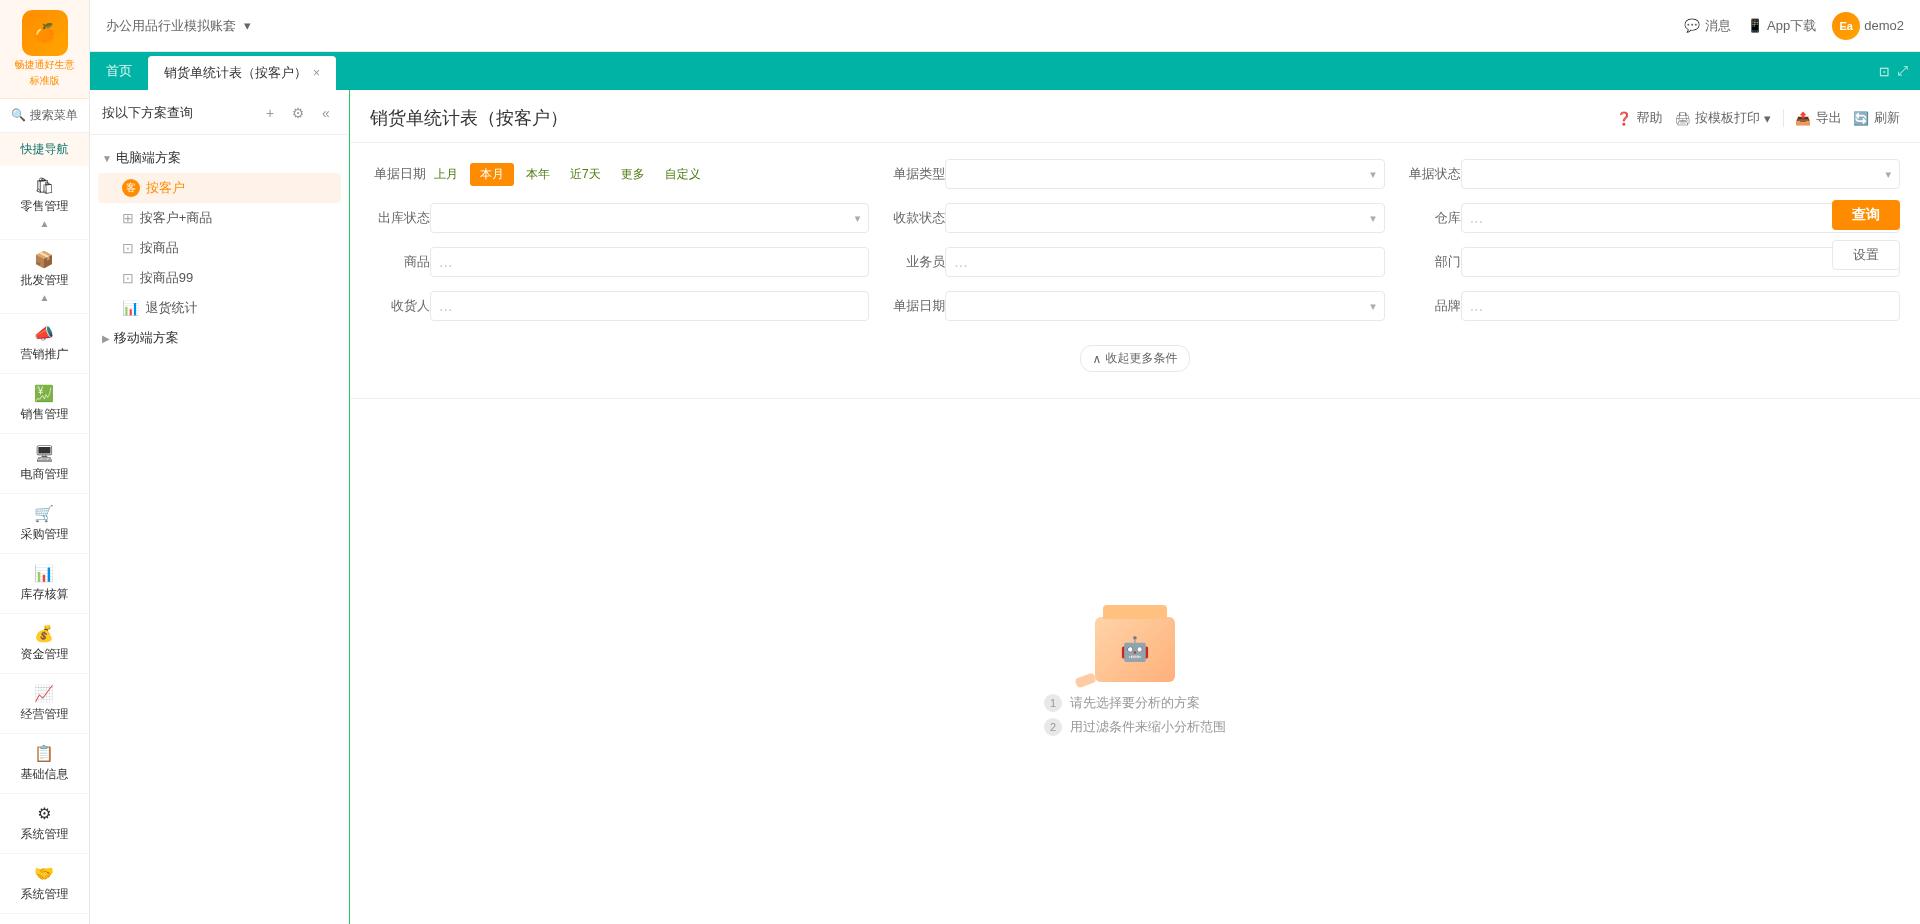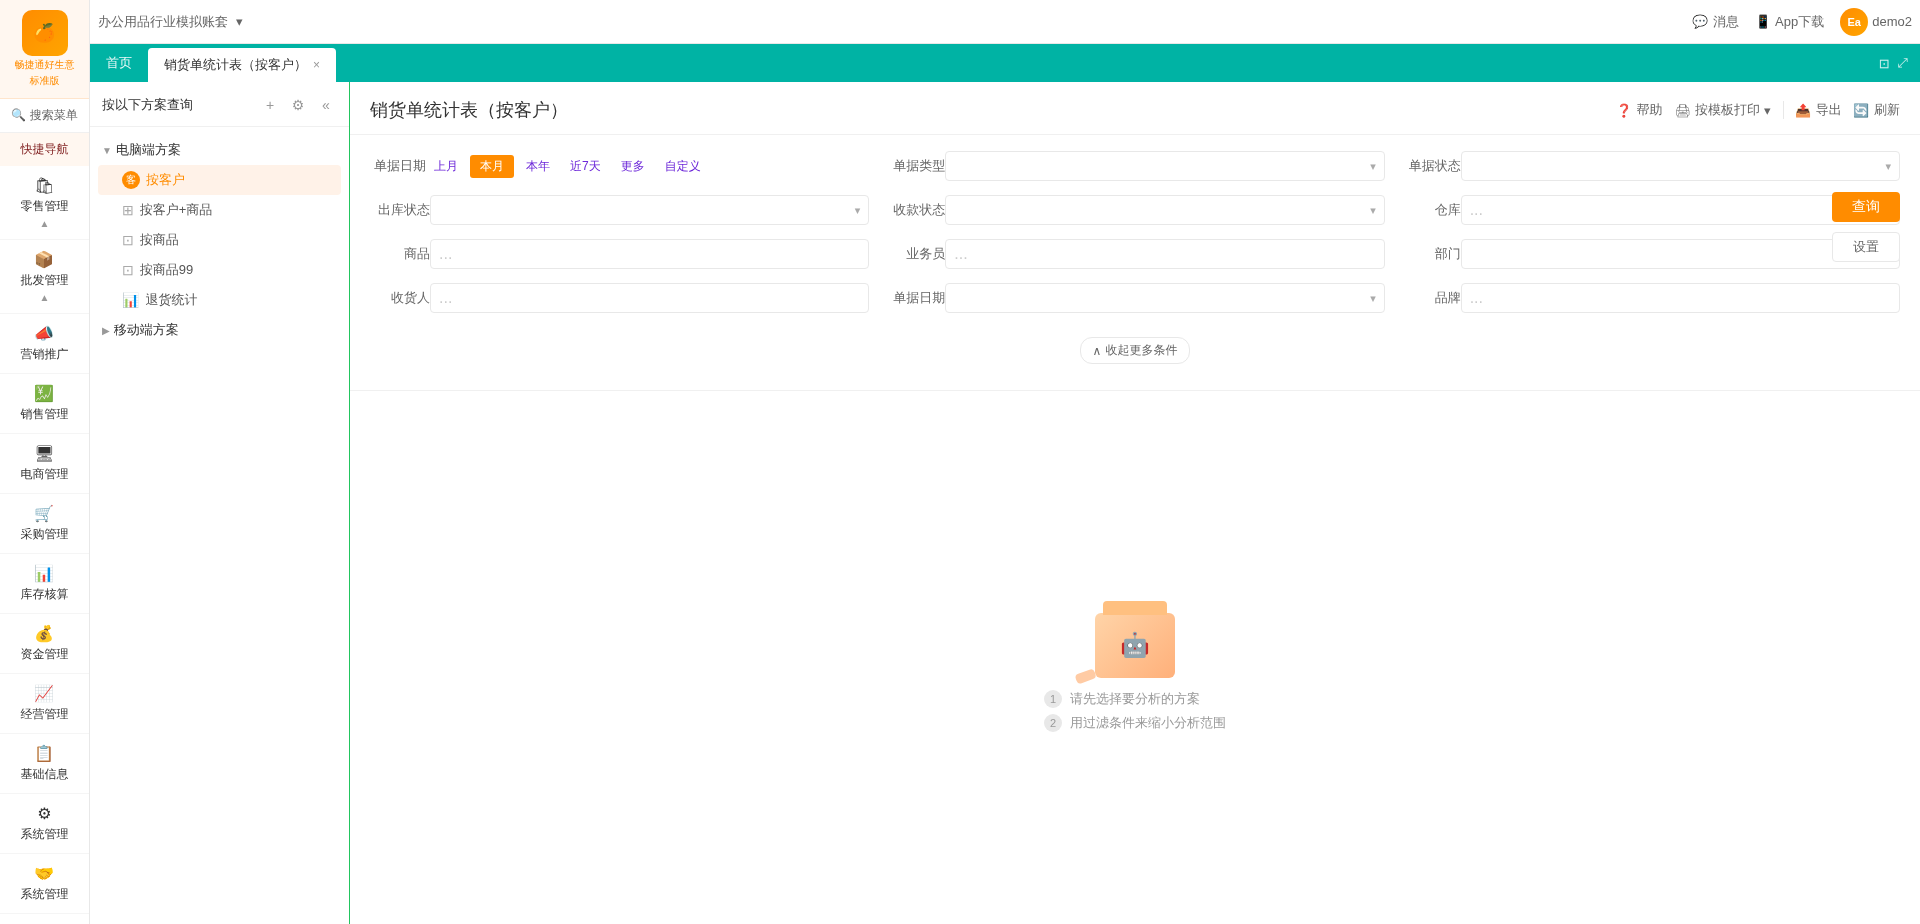--- a/index.html
+++ b/index.html
@@ -7,27 +7,27 @@
 
     
     .sidebar { width: 90px; background: #fff; display: flex; flex-direction: column; border-right: 1px solid #e8e8e8; flex-shrink: 0; }
     .sidebar-logo { padding: 10px; text-align: center; background: #fff7f0; border-bottom: 1px solid #ffe5cc; }
     .sidebar-logo-icon { width: 46px; height: 46px; background: linear-gradient(135deg, #ff8c00, #ffa500); border-radius: 10px; display: inline-flex; align-items: center; justify-content: center; color: white; font-size: 18px; font-weight: bold; }
     .sidebar-logo-text { font-size: 10px; color: #ff8c00; margin-top: 2px; }
     .sidebar-search { padding: 8px 10px; font-size: 12px; color: #666; cursor: pointer; text-align: center; border-bottom: 1px solid #f0f0f0; }
     .sidebar-nav-item { padding: 10px 5px; text-align: center; font-size: 12px; color: #333; cursor: pointer; display: flex; flex-direction: column; align-items: center; gap: 3px; border-bottom: 1px solid #f5f5f5; }
     .sidebar-nav-item .nav-icon { font-size: 16px; }
     .sidebar-nav-item .nav-arrow { font-size: 10px; color: #999; }
-    .sidebar-quick-nav { padding: 8px 10px; font-size: 12px; color: #7f1d1d; cursor: pointer; text-align: center; background: #fff7f0; }
+    .sidebar-quick-nav { padding: 8px 10px; font-size: 12px; color: #0f766e; cursor: pointer; text-align: center; background: #fff7f0; }
 
     
     .main { flex: 1; display: flex; flex-direction: column; overflow: hidden; }
 
     
-    .topbar { height: 44px; background: #fff; display: flex; padding: 0 8px; border-bottom: 1px solid #e8e8e8; justify-content: space-between; }
+    .topbar { height: 52px; background: #fff; display: flex; padding: 0 16px; border-bottom: 1px solid #e8e8e8; justify-content: space-between; }
     .topbar-left { display: flex; align-items: center; gap: 8px; color: #666; font-size: 13px; }
     .topbar-right { display: flex; align-items: center; gap: 16px; color: #666; font-size: 13px; }
     .topbar-right-item { display: flex; align-items: center; gap: 4px; cursor: pointer; }
     .user-avatar { width: 28px; height: 28px; border-radius: 50%; background: linear-gradient(135deg, #ff8c00, #ffa500); display: inline-flex; align-items: center; justify-content: center; color: white; font-size: 11px; font-weight: bold; }
 
     
     .tabs { height: 38px; background: #00b3a4; display: flex; align-items: center; padding: 0 0; }
     .tab { padding: 0 16px; height: 20px; display: flex; align-items: center; gap: 6px; cursor: pointer; font-size: 13px; color: rgba(255,255,255,0.8); }
     .tab.active { background: #fff; color: #333; border-radius: 4px 4px 0 0; margin-top: 4px; height: 34px; }
     .tab .tab-close { color: #999; font-size: 12px; cursor: pointer; }
@@ -60,28 +60,28 @@
     
     .page-header { padding: 16px 20px 12px; display: flex; align-items: center; justify-content: space-between; border-bottom: 1px solid #f0f0f0; }
     .page-title { font-size: 18px; font-weight: 500; color: #333; }
     .page-header-actions { display: flex; align-items: center; gap: 12px; }
     .header-action { display: flex; align-items: center; gap: 4px; font-size: 13px; color: #666; cursor: pointer; }
     .export-btn { display: flex; align-items: center; gap: 4px; font-size: 13px; color: #666; cursor: pointer; }
     .template-print-btn { display: flex; align-items: center; gap: 4px; font-size: 13px; color: #666; cursor: pointer; border-right: 1px solid #e8e8e8; padding-right: 12px; }
 
     
     .filter-section { padding: 16px 20px; border-bottom: 1px solid #f0f0f0; }
-    .date-btn { padding: 3px 8px; font-size: 12px; cursor: pointer; color: #6d28d9; border: none; background: none; }
+    .date-btn { padding: 3px 8px; font-size: 12px; cursor: pointer; color: #4d7c0f; border: none; background: none; }
     .date-btn.active { background: #ff8c00; color: white; border-radius: 3px; padding: 3px 10px; }
     .filter-select { flex: 1; height: 30px; border: 1px solid #e8e8e8; border-radius: 4px; padding: 0 8px; font-size: 13px; color: #333; background: #fff; display: flex; align-items: center; justify-content: space-between; cursor: pointer; }
     .filter-select-placeholder { color: #ccc; }
     .filter-select-arrow { color: #aaa; font-size: 11px; }
     .filter-input { flex: 1; height: 30px; border: 1px solid #e8e8e8; border-radius: 4px; padding: 0 8px; font-size: 13px; color: #333; background: #fff; display: flex; align-items: center; justify-content: space-between; cursor: pointer; }
     .filter-dots { color: #ccc; font-size: 16px; }
-    .query-btn { background: #ff8c00; color: white; border: none; border-radius: 4px; padding: 6px 20px; font-size: 14px; cursor: pointer; }
+    .query-btn { background: #ff8c00; color: white; border: none; border-radius: 4px; padding: 6px 20px; font-size: 14px; cursor: pointer; font-weight: bold; }
     .settings-btn { background: #fff; color: #666; border: 1px solid #e8e8e8; border-radius: 4px; padding: 5px 16px; font-size: 13px; cursor: pointer; margin-top: 4px; }
 
     
     .collapse-bar { display: flex; justify-content: center; padding: 10px; }
     .collapse-btn { display: flex; align-items: center; gap: 4px; font-size: 12px; color: #666; cursor: pointer; padding: 4px 12px; border: 1px solid #e8e8e8; border-radius: 12px; background: #fff; }
 
     
     .empty-state { flex: 1; display: flex; flex-direction: column; align-items: center; justify-content: center; gap: 16px; }
     .empty-text { text-align: left; }
     .empty-text-item { display: flex; align-items: center; gap: 8px; margin-bottom: 6px; font-size: 13px; color: #999; }

